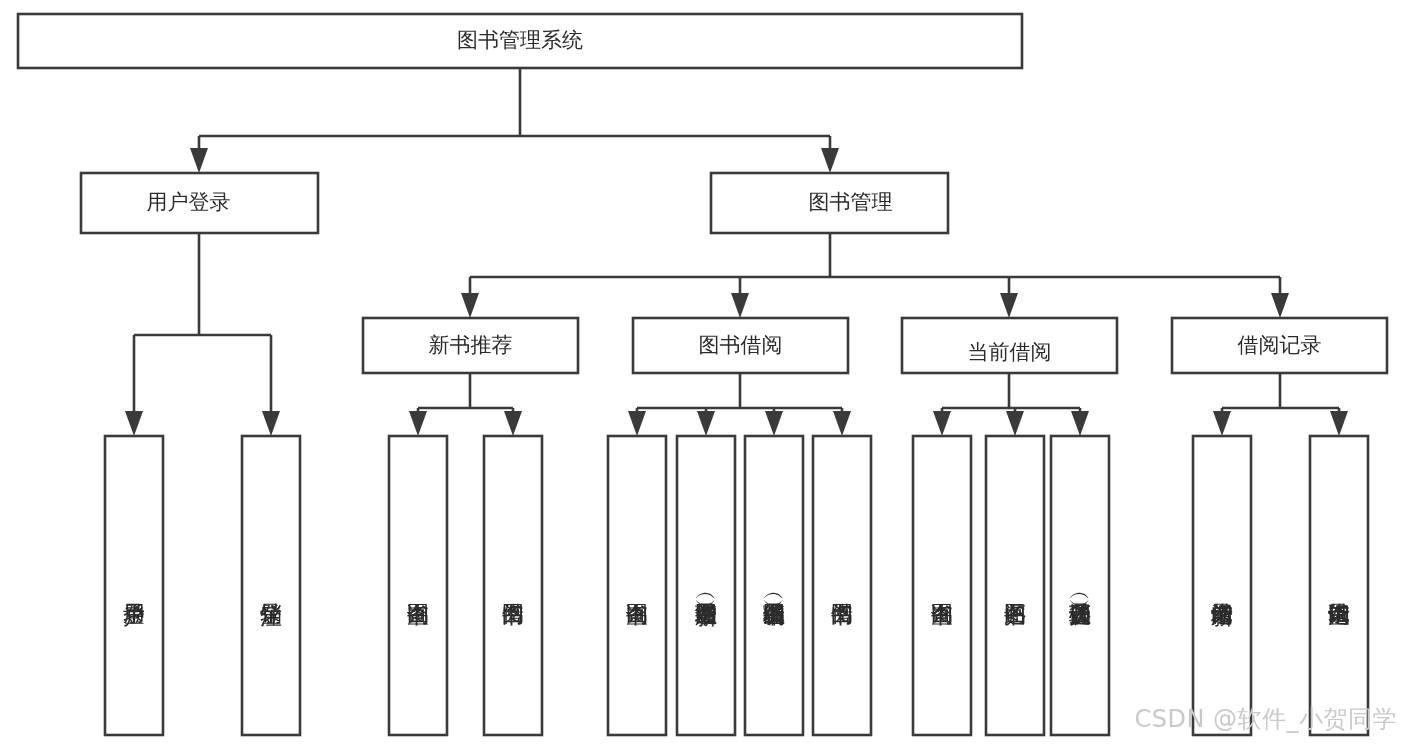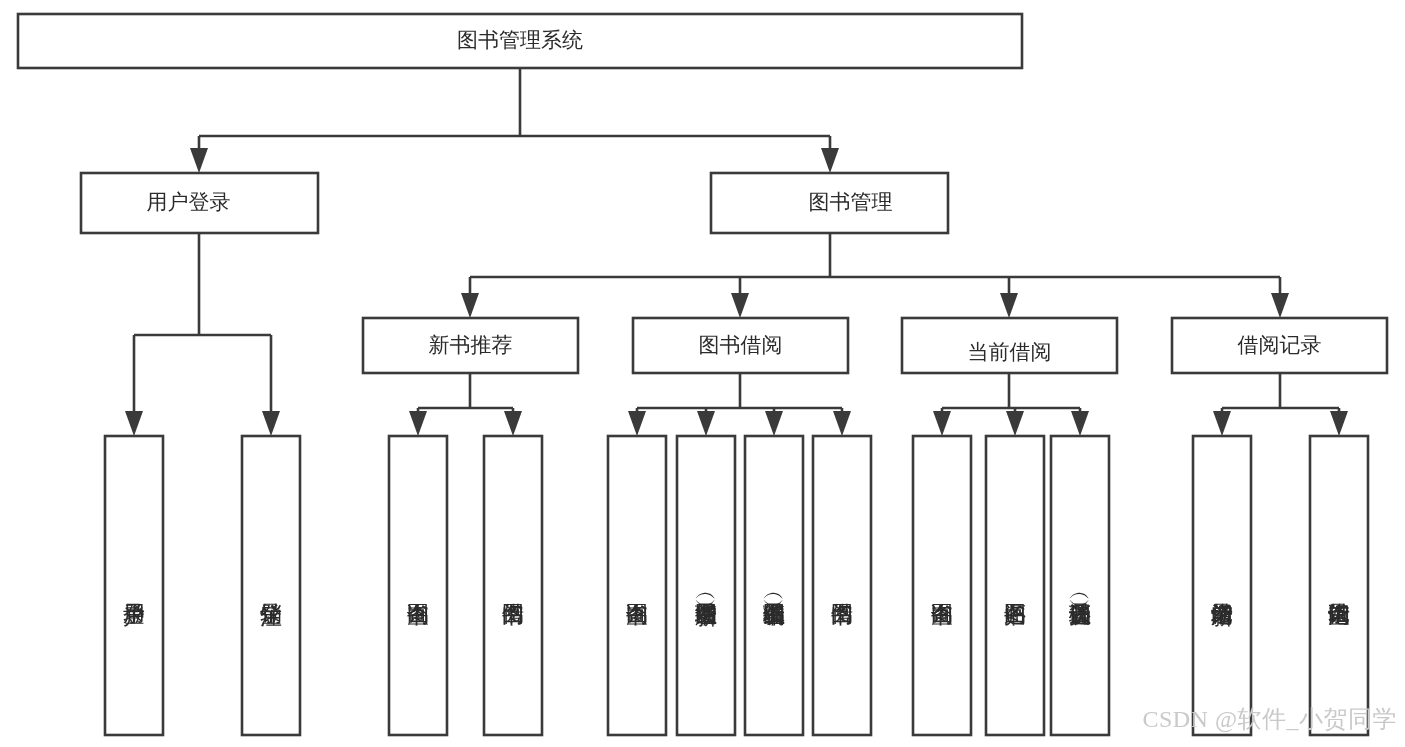--- a/index.html
+++ b/index.html
@@ -11,21 +11,20 @@
     width: 1405px;
     height: 747px;
     font-family: "DejaVu Sans", "Liberation Sans", sans-serif;
     overflow: hidden;
   }
   #diagram-root {
     position: relative;
     width: 1405px;
     height: 747px;
     background: #ffffff;
-    font-family: Liberation Serif, serif;
   }
   svg.diagram {
     position: absolute;
     top: 0;
     left: 0;
     width: 1405px;
     height: 747px;
     display: block;
   }
   .node-box {

